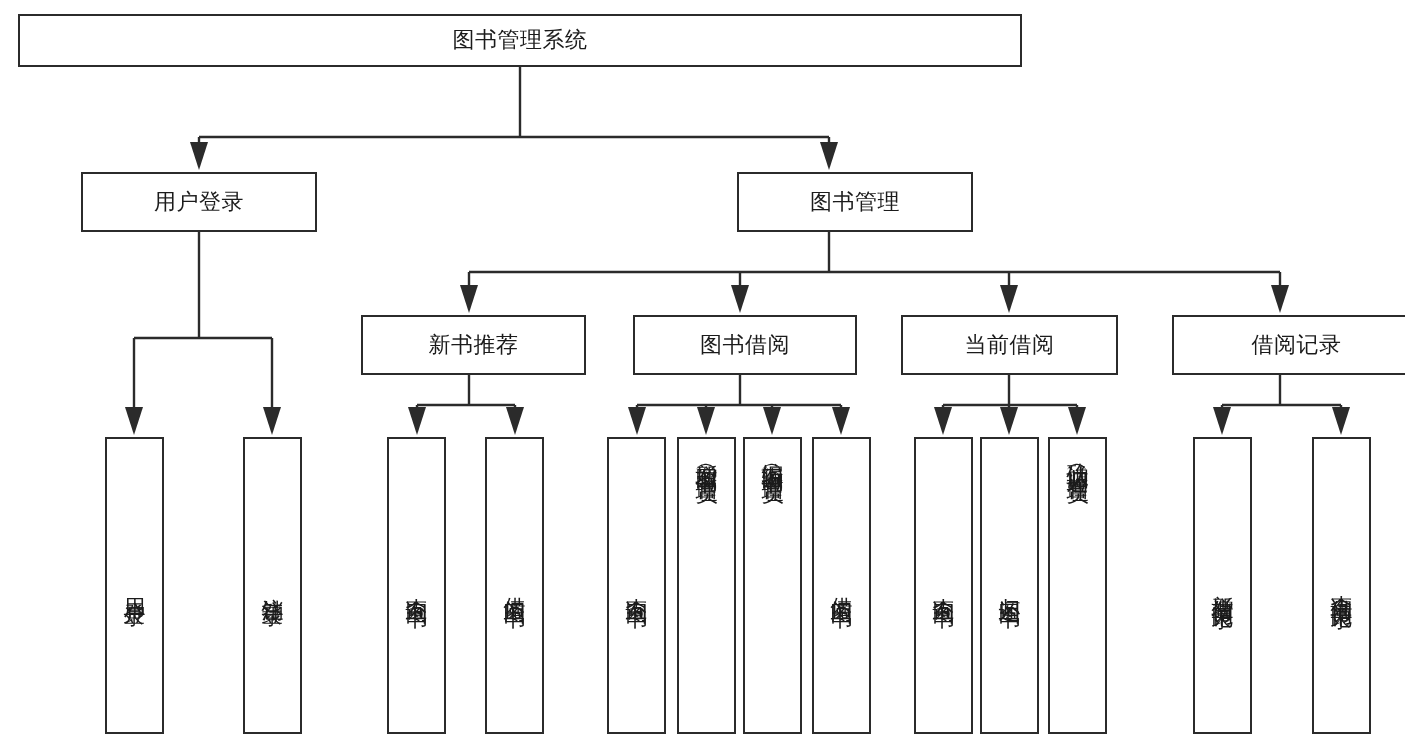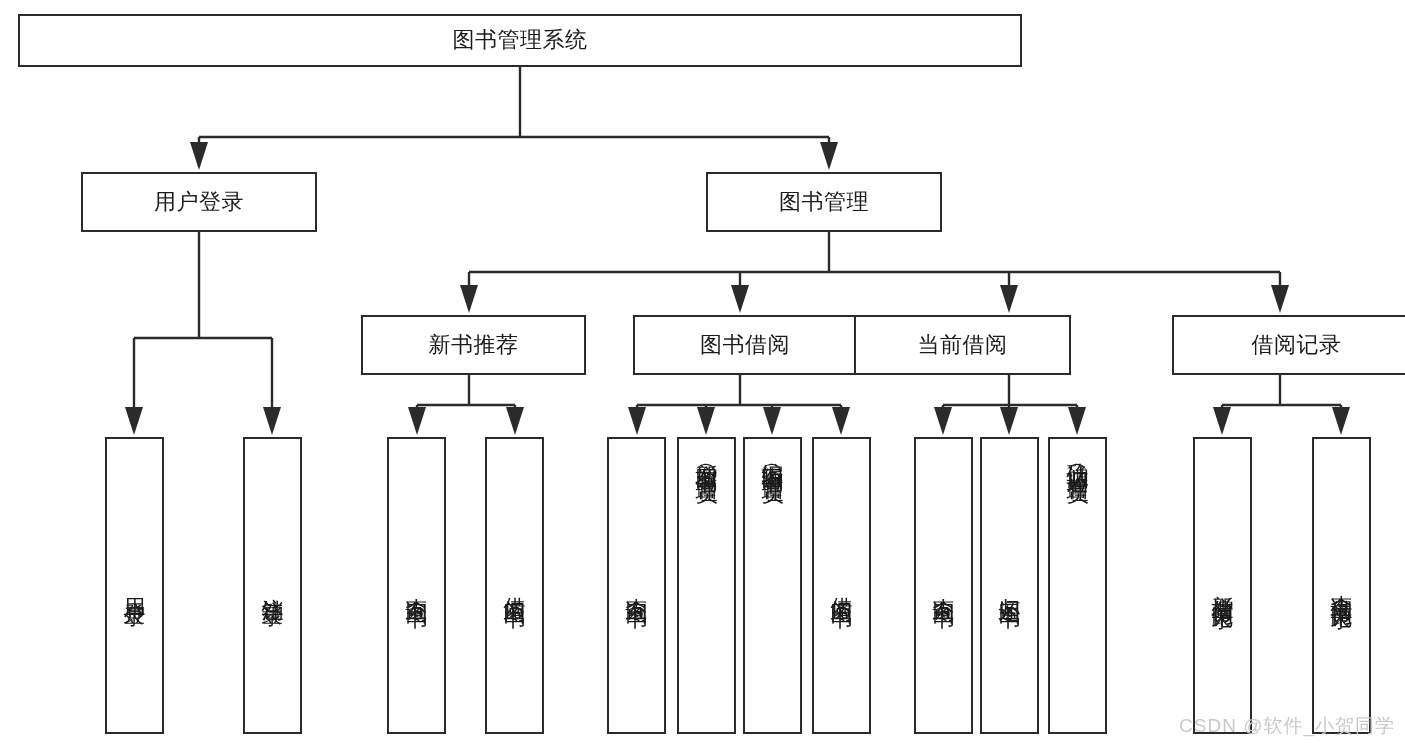--- a/index.html
+++ b/index.html
@@ -145,30 +145,30 @@
       </g>
   </svg>
 
   <div id="nodes-layer">
       <div class="node-box" style="left: 18px; top: 14px; width: 1004px; height: 53px;">
         <span class="node-label-h">图书管理系统</span>
       </div>
       <div class="node-box" style="left: 81px; top: 172px; width: 236px; height: 60px;">
         <span class="node-label-h">用户登录</span>
       </div>
-      <div class="node-box" style="left: 706px; top: 172px; width: 236px; height: 60px;">
+      <div class="node-box" style="left: 737px; top: 172px; width: 236px; height: 60px;">
         <span class="node-label-h">图书管理</span>
       </div>
       <div class="node-box" style="left: 361px; top: 315px; width: 225px; height: 60px;">
         <span class="node-label-h">新书推荐</span>
       </div>
       <div class="node-box" style="left: 633px; top: 315px; width: 224px; height: 60px;">
         <span class="node-label-h">图书借阅</span>
       </div>
-      <div class="node-box" style="left: 854px; top: 315px; width: 217px; height: 60px;">
+      <div class="node-box" style="left: 901px; top: 315px; width: 217px; height: 60px;">
         <span class="node-label-h">当前借阅</span>
       </div>
       <div class="node-box" style="left: 1172px; top: 315px; width: 249px; height: 60px; justify-content: center;">
         <span class="node-label-h">借阅记录</span>
       </div>
       <div class="node-box vertical centered" style="left: 105px; top: 437px; width: 59px; height: 297px;">
         <span class="node-label-v">用户登录</span>
       </div>
       <div class="node-box vertical centered" style="left: 243px; top: 437px; width: 59px; height: 297px;">
         <span class="node-label-v">注销登录</span>
@@ -201,15 +201,14 @@
         <span class="node-label-v">确认归还（管理员）</span>
       </div>
       <div class="node-box vertical centered" style="left: 1193px; top: 437px; width: 59px; height: 297px;">
         <span class="node-label-v">新增借阅记录</span>
       </div>
       <div class="node-box vertical centered" style="left: 1312px; top: 437px; width: 59px; height: 297px;">
         <span class="node-label-v">查询借阅记录</span>
       </div>
     </div>
 
-  <div id="watermark">CSDN @软件_小贺同学</div>
 
 </div>
 
 </body></html>

